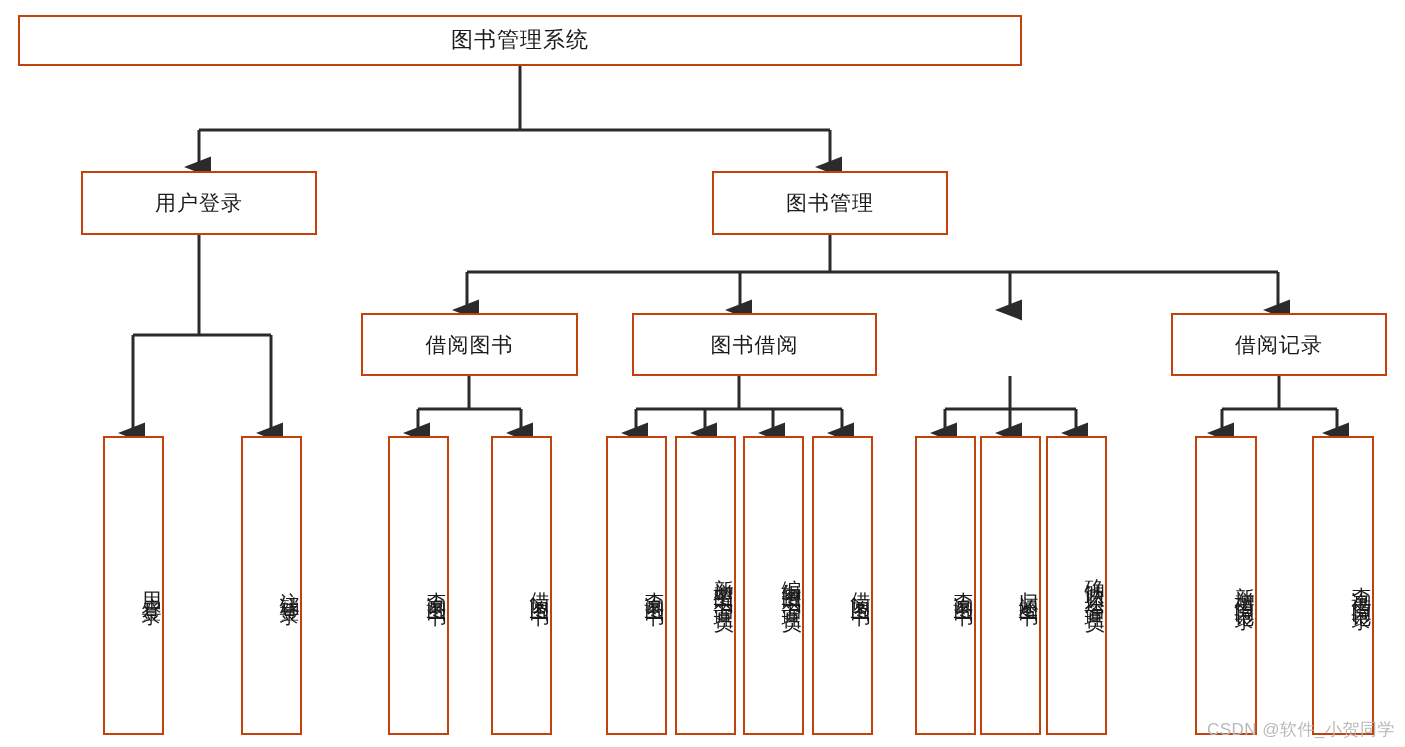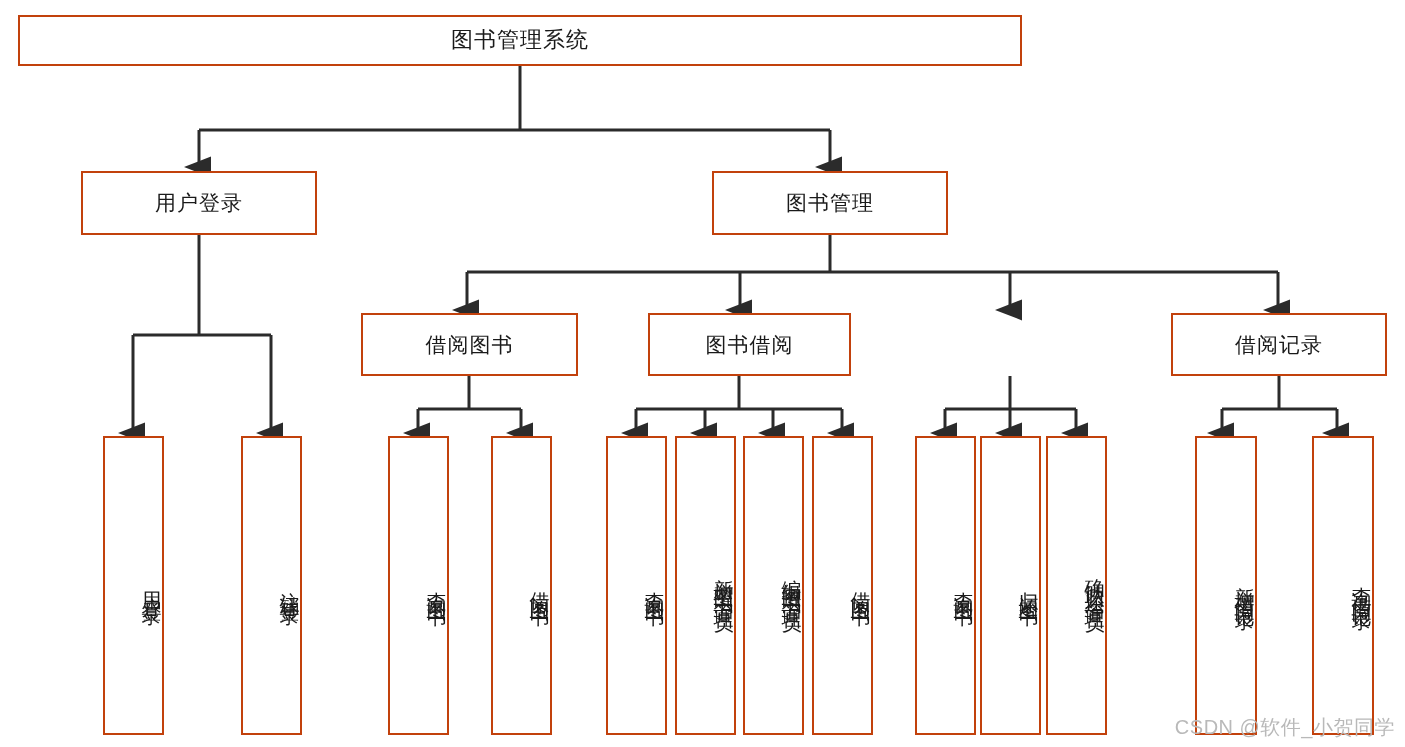--- a/index.html
+++ b/index.html
@@ -56,21 +56,21 @@
   }
   .node.vert .vtext {
     writing-mode: vertical-rl;
     text-orientation: upright;
     white-space: nowrap;
   }
   .watermark {
     position: absolute;
     right: 10px;
     bottom: 6px;
-    font-size: 20px;
+    font-size: 17px;
     color: #b9b9b9;
     letter-spacing: 0.5px;
     white-space: nowrap;
   }
 </style>
 </head>
 <body>
 
 <div id="canvas">
 
@@ -133,21 +133,21 @@
   <div class="node horiz" style="left:81px; top:171px; width:236px; height:64px;">
     <span>用户登录</span>
   </div>
   <div class="node horiz" style="left:712px; top:171px; width:236px; height:64px;">
     <span>图书管理</span>
   </div>
 
   <div class="node horiz" style="left:361px; top:313px; width:217px; height:63px;">
     <span>借阅图书</span>
   </div>
-  <div class="node horiz" style="left:648px; top:313px; width:203px; height:63px;">
+  <div class="node horiz" style="left:632px; top:313px; width:245px; height:63px;">
     <span>图书借阅</span>
   </div>
   <div class="node horiz" style="left:1171px; top:313px; width:216px; height:63px;text-align:right;">
     <span>借阅记录</span>
   </div>
 
   <div class="node vert" style="left:103px; top:436px; width:61px; height:299px;">
     <span class="vtext">用户登录</span>
   </div>
   <div class="node vert" style="left:241px; top:436px; width:61px; height:299px;">

